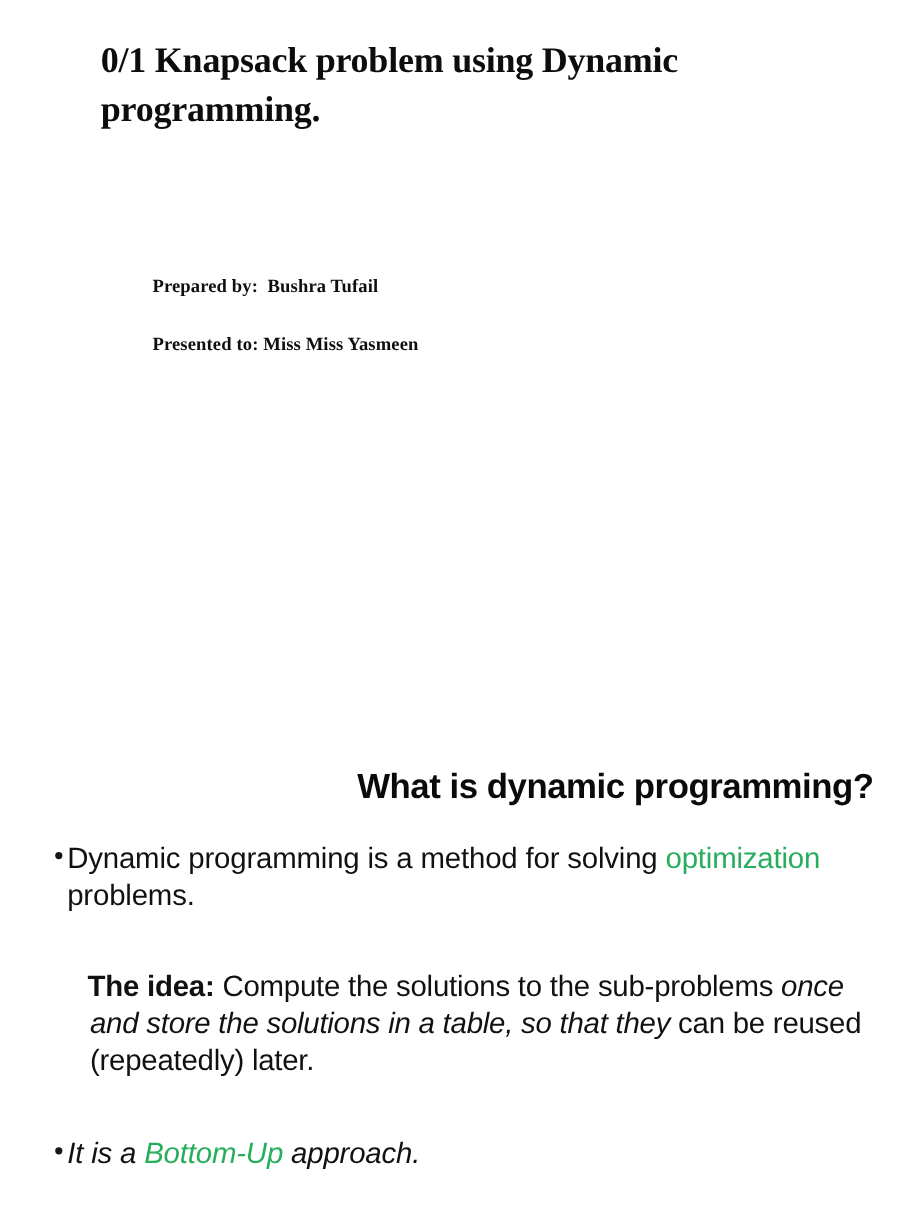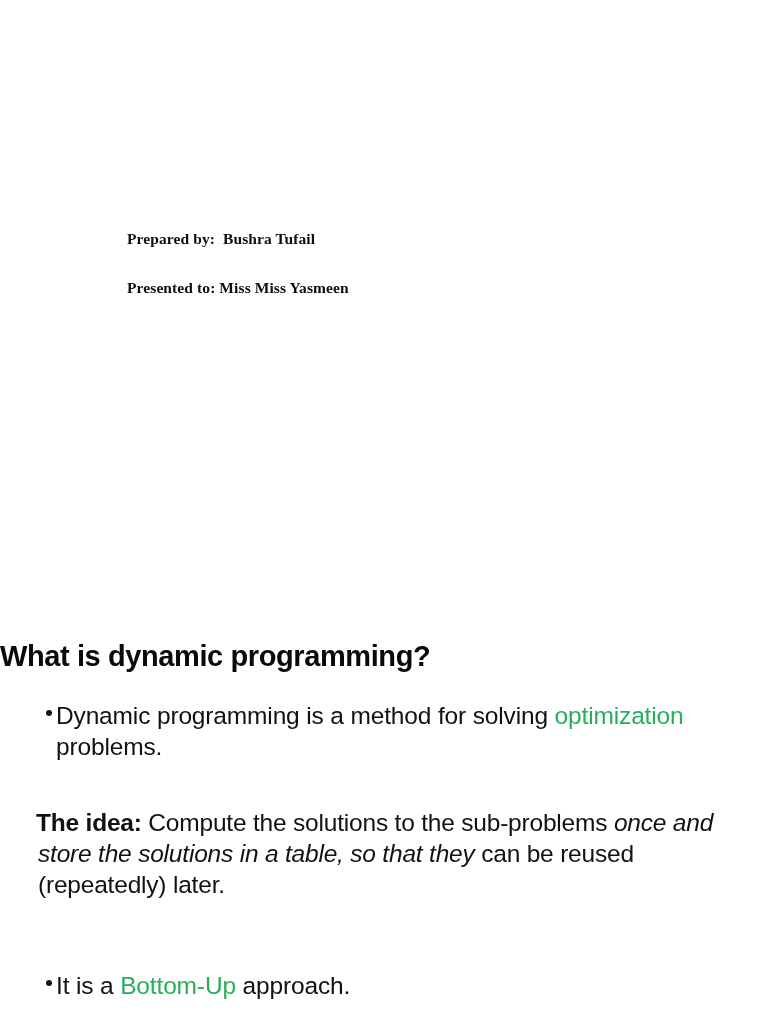--- a/index.html
+++ b/index.html
@@ -67,21 +67,21 @@
     width: 768px;
     height: 424px;
   }
   .section-heading {
     position: absolute;
     left: 0;
     top: 14px;
     width: 768px;
     padding-right: 40px;
     box-sizing: border-box;
-    text-align: left;
+    text-align: right;
     font-family: "Liberation Sans", sans-serif;
     font-weight: 700;
     font-size: 29px;
     line-height: 36px;
     letter-spacing: -0.4px;
     color: #0a0a0a;
   }
 
   .bullet-list {
     position: absolute;
@@ -105,43 +105,47 @@
     width: 6px;
     height: 6px;
     border-radius: 50%;
     background: #161616;
   }
   .bullet-text { display: block; }
 
   .idea-para {
     position: relative;
     margin-top: 45px;
-    padding-left: 38px;
+    padding-left: 75px;
     padding-right: 44px;
     font-size: 24.5px;
     line-height: 31px;
     letter-spacing: -0.2px;
     color: #111111;
     text-indent: -2px;
   }
   .idea-para .lead { font-weight: 700; }
   .idea-para em,
   .bullet-row em { font-style: italic; }
 
-  .bullet-row.last { margin-top: 70px; }
+  .bullet-row.last { margin-top: 46px; font-style: italic; }
 
   .accent { color: #27ae5d; }
 </style>
 </head>
 <body>
 
 <div id="page">
 
   <section class="slide-one">
 
+    <h1 class="deck-title">
+      <span style="display: block;">0/1 Knapsack problem using Dynamic</span>
+      <span style="display: block;">programming.</span>
+    </h1>
 
     <div class="credit-block">
       <div class="credit-line">Prepared by:  Bushra Tufail</div>
       <div class="credit-line second">Presented to: Miss Miss Yasmeen</div>
     </div>
 
   </section>
 
   <section class="slide-two">
 

